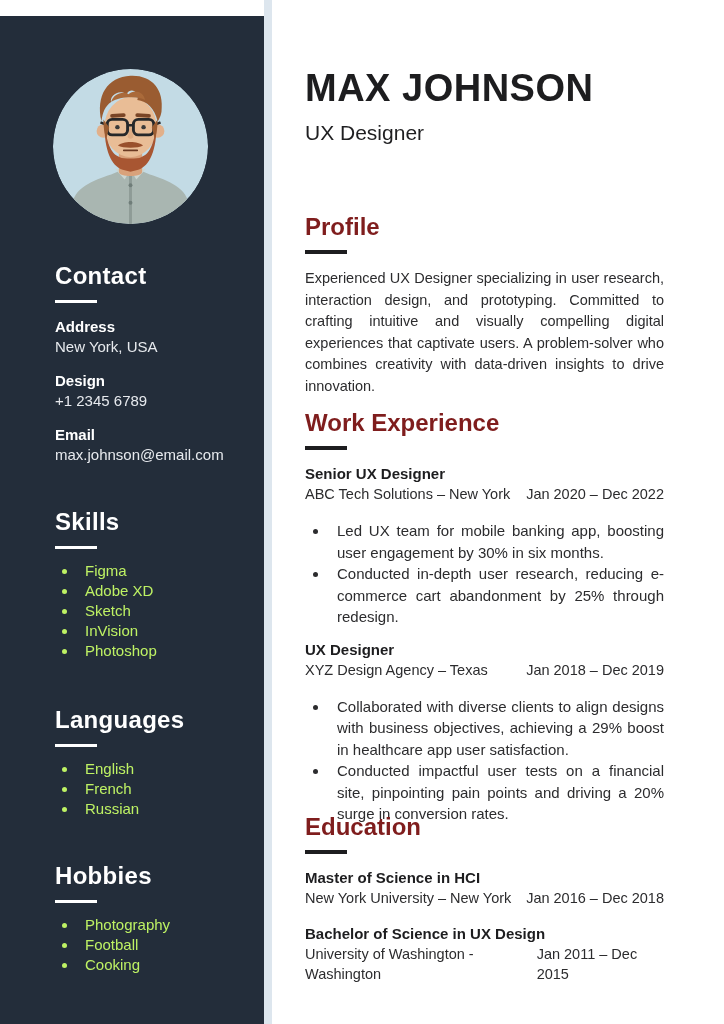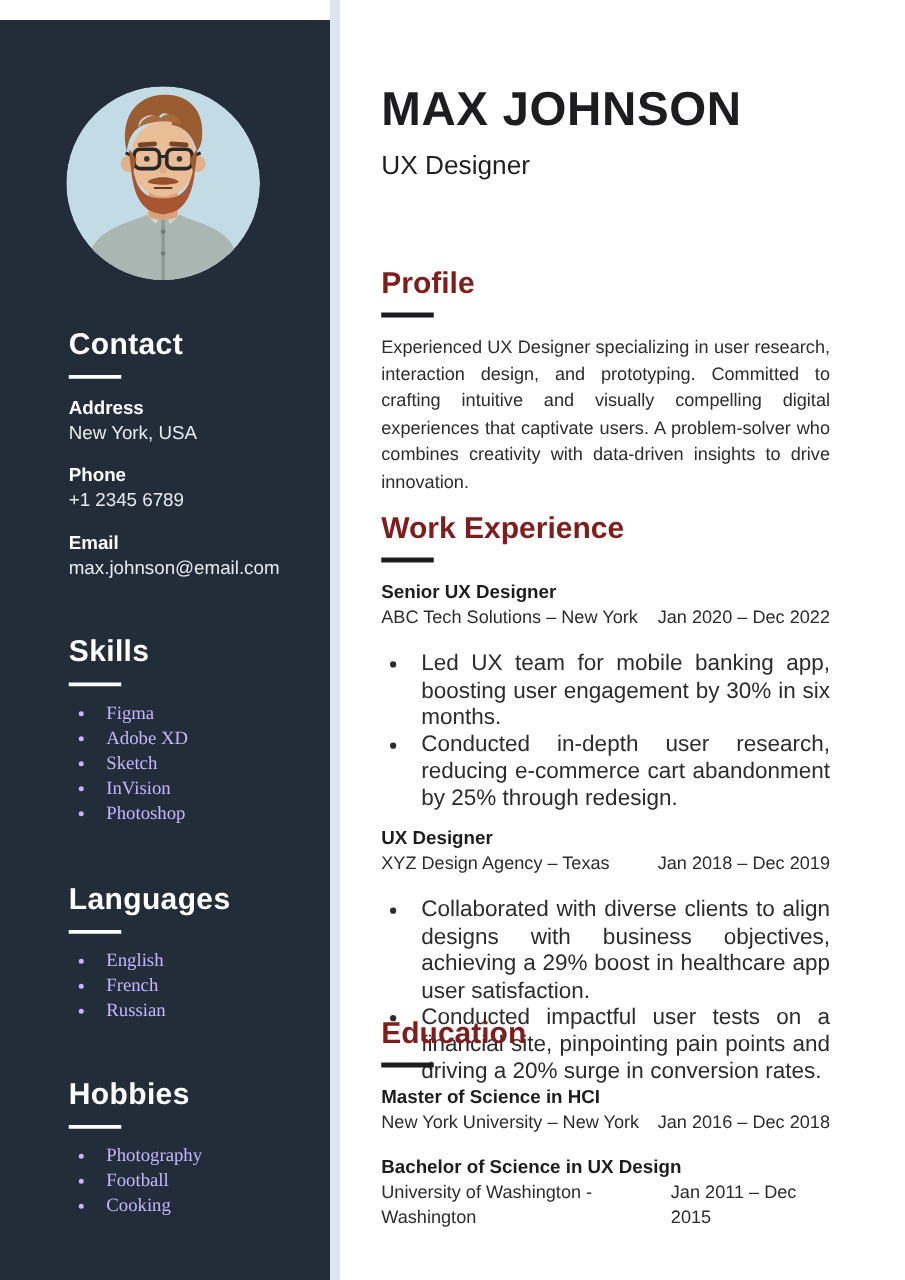--- a/index.html
+++ b/index.html
@@ -31,21 +31,21 @@
   .side-heading {
     font-size:24px; font-weight:bold; color:#ffffff; line-height:28px;
     letter-spacing:0.3px;
   }
   .side-underline { width:42px; height:3px; background:#ffffff; margin-top:10px; }
   .contact-group { margin-top:14px; }
   .contact-label { font-size:15px; font-weight:bold; line-height:20px; color:#ffffff; }
   .contact-value { font-size:15px; line-height:20px; color:#e7eaee; }
   .side-list { margin-top:12px; padding-left:23px; list-style:disc; }
   .side-list li {
-    font-size:15px; line-height:20px; color:#c4b5fd; padding-left:7px;font-family:Liberation Serif, serif;
+    font-size:15px; line-height:20px; color:#bef264; padding-left:7px;
   }
   
   .main { position:absolute; left:305px; top:0; width:359px; height:1024px; }
   .m-section { position:absolute; left:0; width:359px; }
   .m-header    { top:66px; }
   .m-profile   { top:212px; }
   .m-work      { top:408px; }
   .m-education { top:812px; }
   .name {
     font-size:38px; font-weight:bold; color:#1d1d1f; line-height:44px;
@@ -58,21 +58,21 @@
     margin-top:14px; font-size:14.5px; line-height:21.5px; color:#2c2c2e;
     text-align:justify;
   }
   .job { margin-top:14px; }
   .job + .job { margin-top:12px; }
   .role { font-size:15px; font-weight:bold; color:#1d1d1f; line-height:20px; }
   .row { display:flex; justify-content:space-between; font-size:14.5px;
          color:#2c2c2e; line-height:20px; }
   .m-bullets { margin-top:16px; margin-bottom:4px; padding-left:24px; list-style:disc; }
   .m-bullets li {
-    font-size:18px; line-height:21.5px; color:#2c2c2e; text-align:justify;
+    font-size:15px; line-height:21.5px; color:#2c2c2e; text-align:justify;
     padding-left:8px;
   }
   .degree-block { margin-top:14px; }
   .degree-block + .degree-block { margin-top:16px; }
   .degree { font-size:15px; font-weight:bold; color:#1d1d1f; line-height:20px; }
 </style>
 </head>
 <body>
 
 <div class="page">
@@ -130,21 +130,21 @@
     </div>
 
     <div class="side-section contact">
       <div class="side-heading">Contact</div>
       <div class="side-underline"></div>
       <div class="contact-group">
         <div class="contact-label">Address</div>
         <div class="contact-value">New York, USA</div>
       </div>
       <div class="contact-group">
-        <div class="contact-label">Phone</div>
+        <div class="contact-label">Design</div>
         <div class="contact-value">+1 2345 6789</div>
       </div>
       <div class="contact-group">
         <div class="contact-label">Email</div>
         <div class="contact-value">max.johnson@email.com</div>
       </div>
     </div>
 
     <div class="side-section skills">
       <div class="side-heading">Skills</div>

